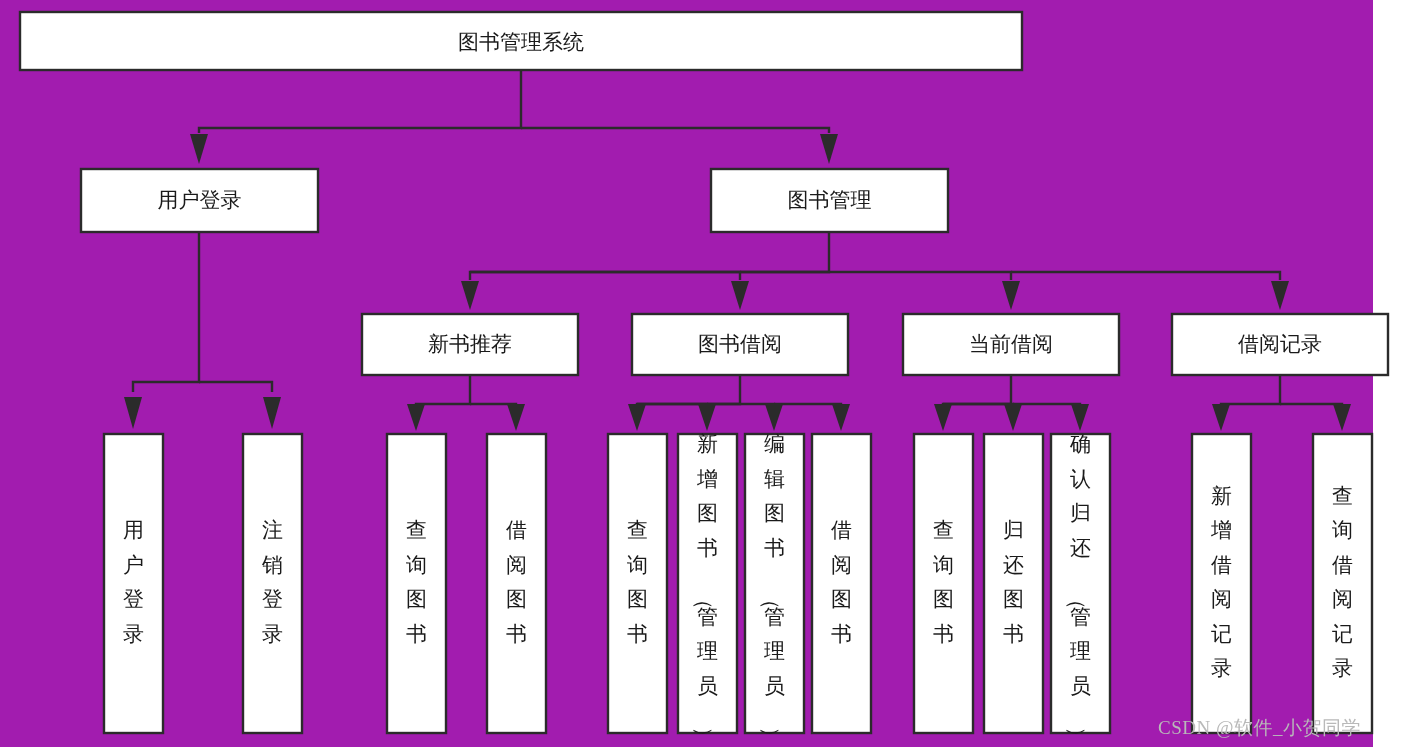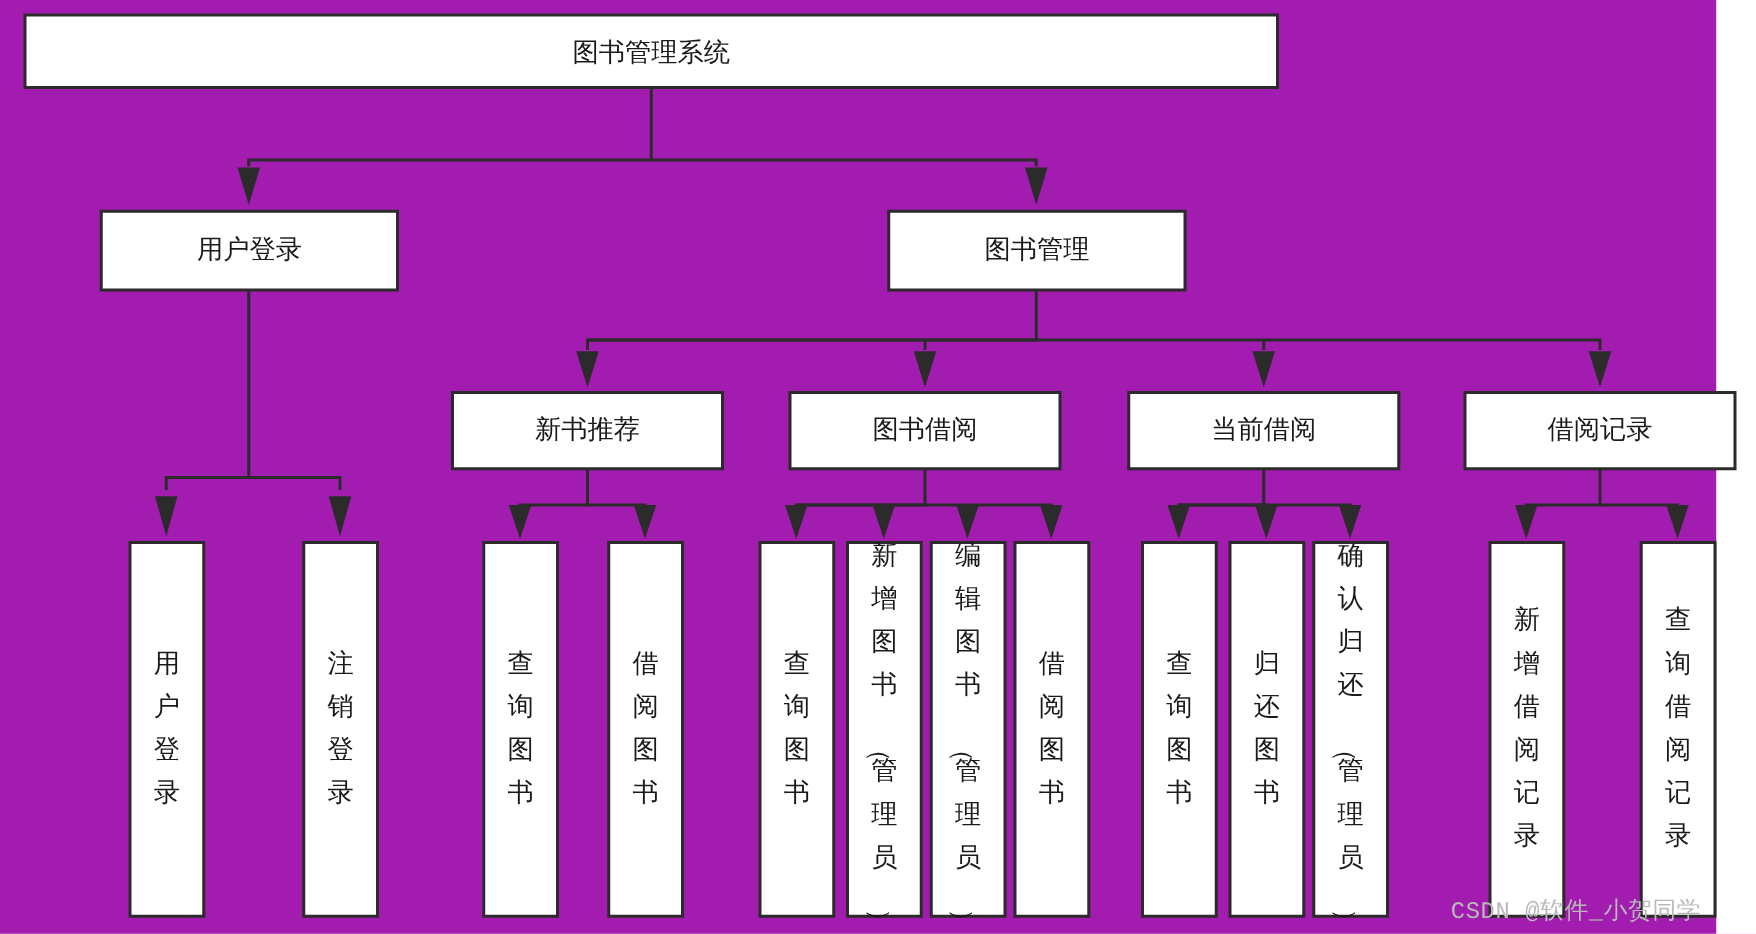--- a/index.html
+++ b/index.html
@@ -57,21 +57,21 @@
     font-size: 21px;
     fill: #1a1a1a;
     text-anchor: middle;
     dominant-baseline: middle;
     white-space: pre;
   }
   .watermark {
     position: absolute;
     right: 12px;
     bottom: 6px;
-    font-family: Liberation Mono, monospace;
+    font-family: Liberation Serif, serif;
     font-size: 19px;
     color: #b9b9b9;
     letter-spacing: 0.5px;
     user-select: none;
     white-space: nowrap;
   }
 </style>
 </head>
 <body>
 

